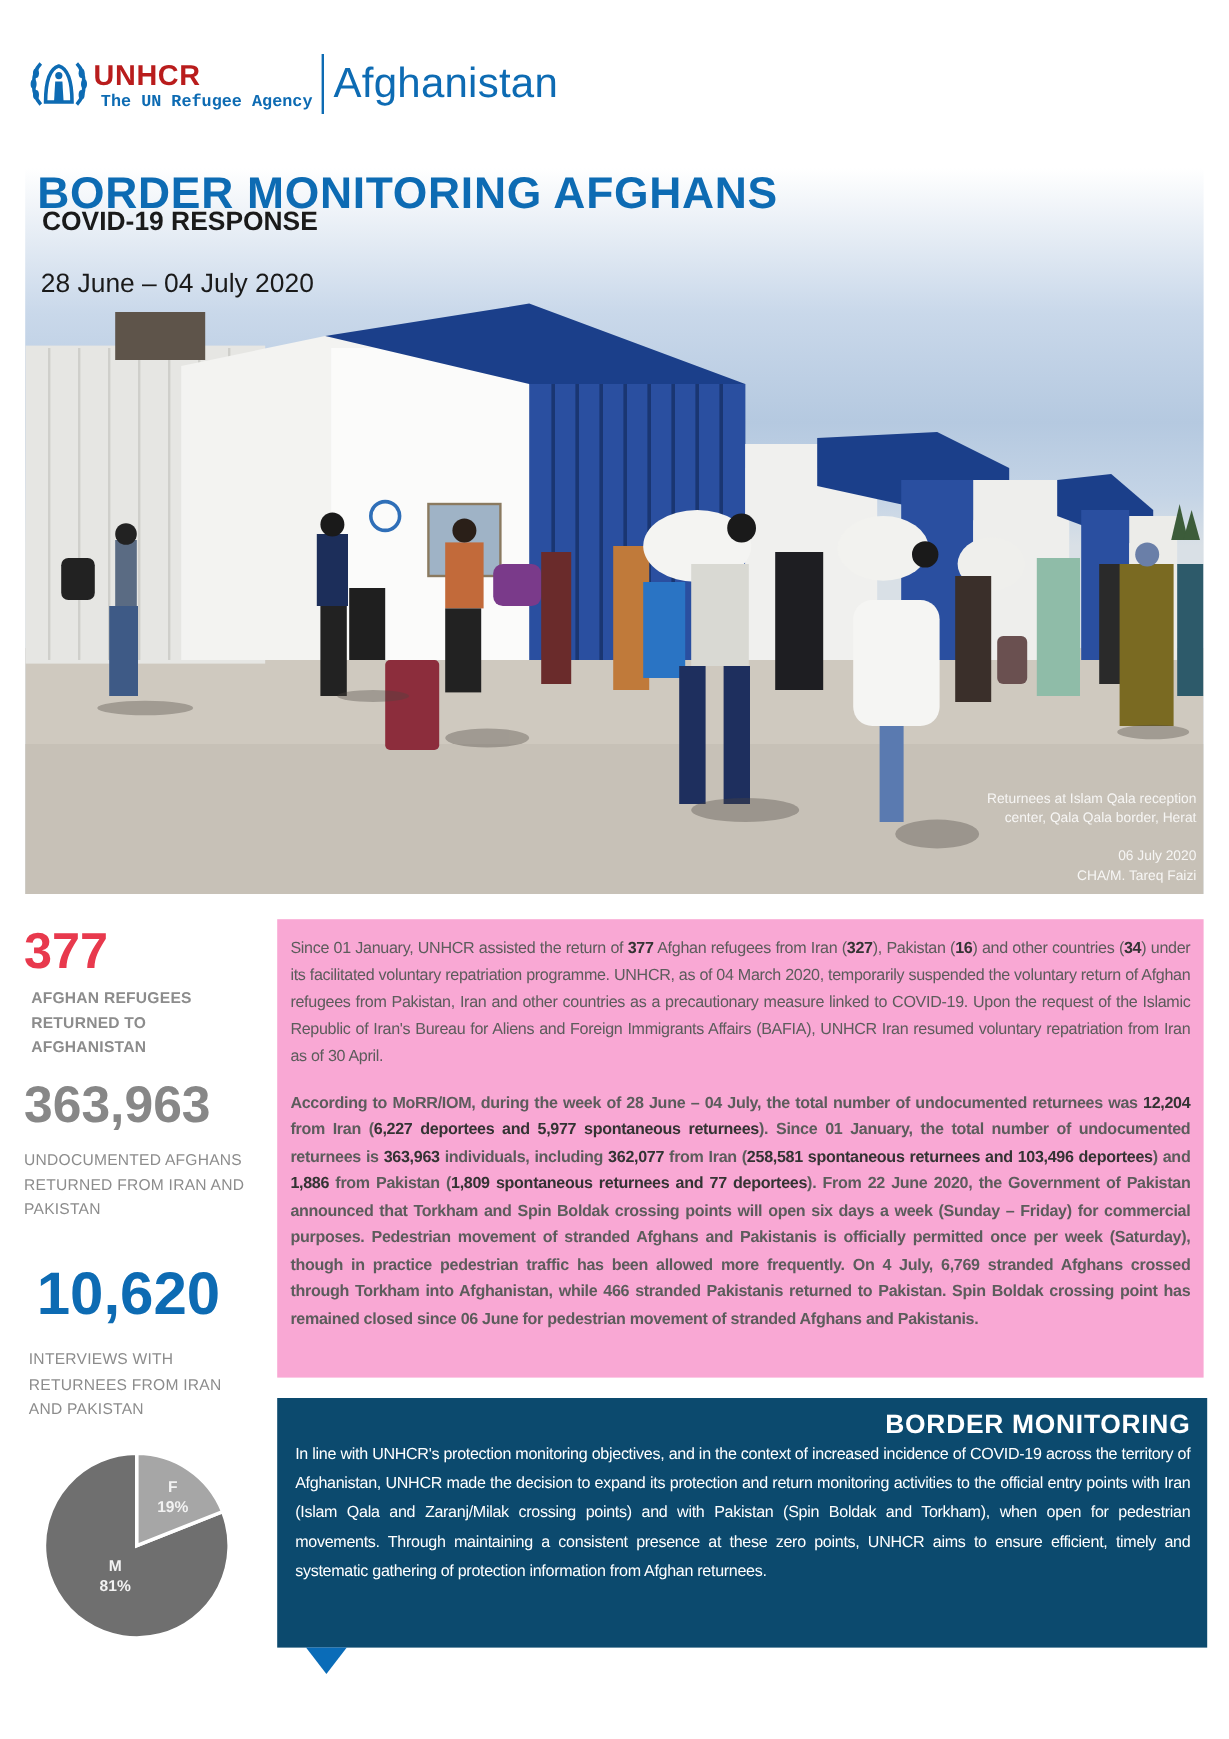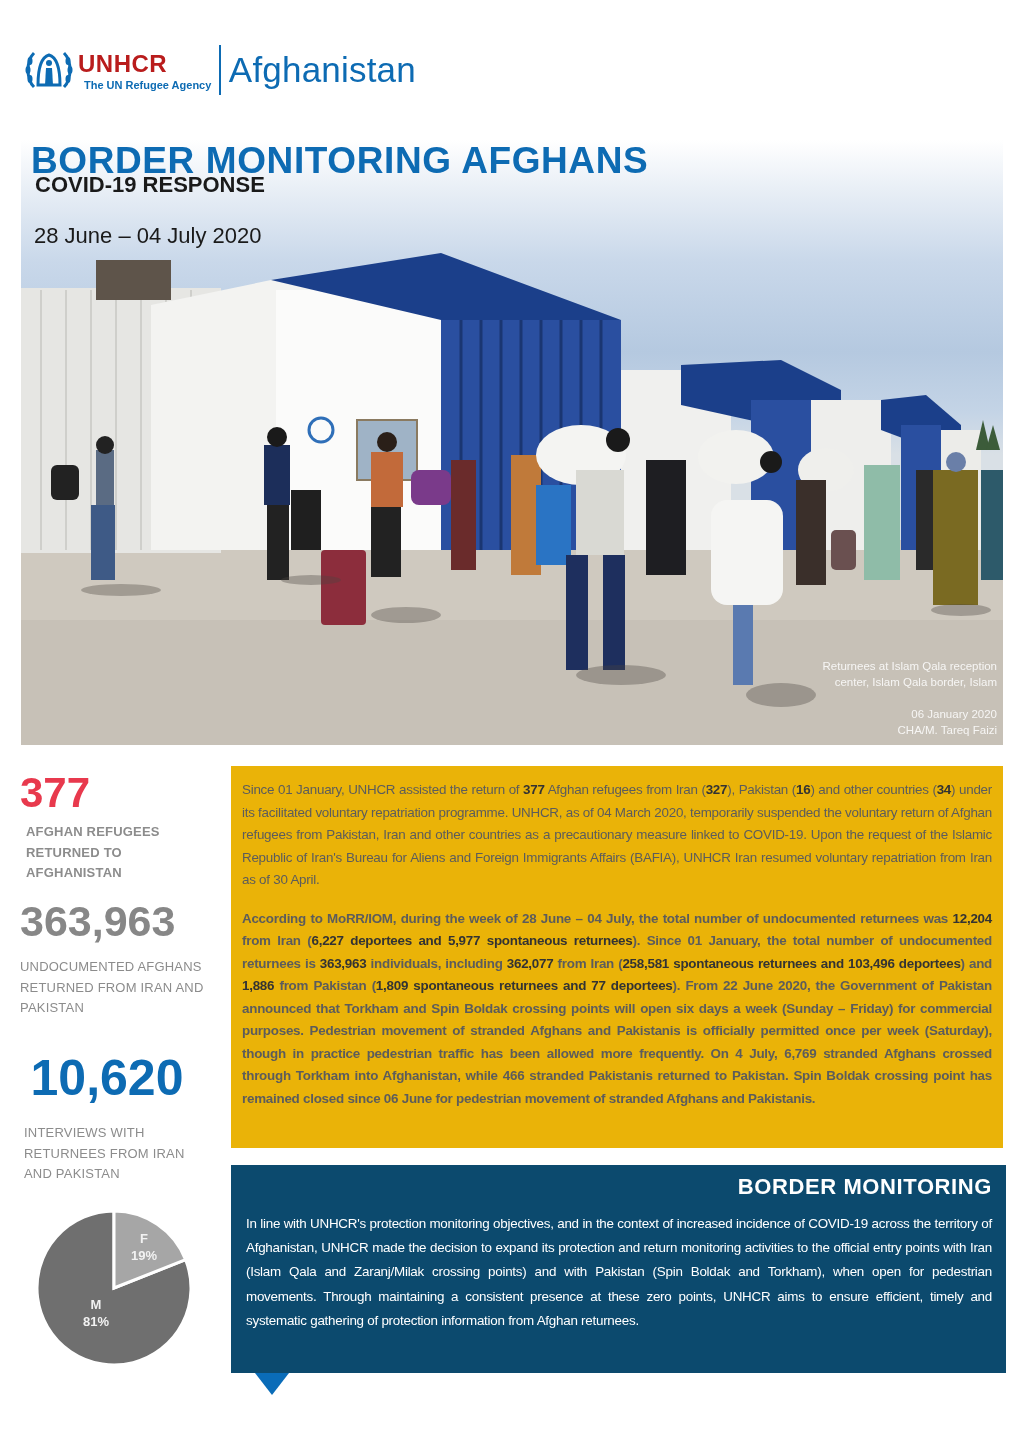--- a/index.html
+++ b/index.html
@@ -4,21 +4,21 @@
 <style>
   * { box-sizing: border-box; margin: 0; padding: 0; }
   html, body { width: 1024px; height: 1449px; background: #ffffff; overflow: hidden; }
   body { position: relative; font-family: "Liberation Sans", sans-serif; color: #555; }
 
   
   .logo { position: absolute; left: 24px; top: 44px; height: 52px; display: flex; align-items: center; }
   .emblem { width: 50px; height: 46px; }
   .unhcr-word { margin-left: 4px; display: flex; flex-direction: column; }
   .unhcr-word .big { font-family: "Liberation Sans", sans-serif; font-weight: 700; font-size: 24px; letter-spacing: 0.5px; color: #b91c1c; line-height: 30px; }
-  .unhcr-word .small { font-size: 11px; font-weight: 700; color: #0d6bb3; line-height: 12px; padding-left: 6px; }
+  .unhcr-word .small { font-size: 14px; font-weight: 700; color: #0d6bb3; line-height: 12px; padding-left: 6px; font-family: Liberation Mono, monospace; }
   .logo-divider { width: 1.5px; height: 50px; background: #0d6bb3; margin: 0 8px 0 8px; }
   .country { font-size: 35px; color: #0d6bb3; font-weight: 400; letter-spacing: 0.2px; }
 
   
   .hero { position: absolute; left: 21px; top: 140px; width: 982px; height: 605px; overflow: hidden;
     background: linear-gradient(180deg, #ffffff 0%, #e9eff6 8%, #c9d8ea 20%, #b5c9e0 35%, #c4d4e6 45%, #d9e0e6 52%); }
   .hero svg.scene { position: absolute; left: 0; top: 0; }
   .hero-title { position: absolute; left: 10px; top: 0px; font-size: 37px; font-weight: 700; color: #0d6bb3; letter-spacing: 0.6px; }
   .hero-sub { position: absolute; left: 14px; top: 32px; font-size: 22px; font-weight: 700; color: #1a1a1a; }
   .hero-date { position: absolute; left: 13px; top: 83px; font-size: 22px; color: #1a1a1a; }
@@ -37,29 +37,29 @@
   .s2 .stat-num { font-size: 43px; color: #878787; }
   .s2 .stat-label { margin-top: 14px; }
   .s3 { left: 17px; top: 1053px; }
   .s3 .stat-num { font-size: 50px; color: #0d6bb3; text-align: center; }
   .s3 .stat-label { margin-top: 20px; padding-left: 7px; }
 
   .pie { position: absolute; left: 34px; top: 1208px; width: 160px; height: 160px; }
   .pie-label { position: absolute; color: #f2f2f2; font-size: 13px; font-weight: 700; text-align: center; line-height: 17px; }
 
   
-  .textbox { position: absolute; left: 231px; top: 766px; width: 772px; height: 382px; background: #eab308; padding: 13px 11px 0 11px; }
+  .textbox { position: absolute; left: 231px; top: 766px; width: 772px; height: 382px; background: #f9a8d4; padding: 13px 11px 0 11px; }
   .textbox p { font-size: 13.4px; line-height: 22.5px; color: #5c5c5c; text-align: justify; letter-spacing: -0.25px; }
   .textbox p + p { margin-top: 16px; font-weight: bold; }
   .textbox b { color: #333; }
 
   
   .bm { position: absolute; left: 231px; top: 1165px; width: 775px; height: 208px; background: #0c4a6e; padding: 0 14px 0 15px; }
   .bm-title { text-align: right; color: #fff; font-weight: 700; font-size: 22px; letter-spacing: 0.6px; margin-top: 9px; }
-  .bm-text { margin-top: 12px; color: #fff; font-size: 13.4px; line-height: 24.2px; text-align: justify; letter-spacing: -0.25px; }
+  .bm-text { color: #fff; font-size: 13.4px; line-height: 24.2px; text-align: justify; letter-spacing: -0.25px; }
   .bm-arrow { position: absolute; left: 255px; top: 1373px; width: 0; height: 0; border-left: 17px solid transparent; border-right: 17px solid transparent; border-top: 22px solid #0a6cb8; }
 </style>
 </head>
 <body>
 
 <div class="logo">
   <svg class="emblem" viewBox="0 0 50 46">
     <g fill="none" stroke="#0d6bb3" stroke-width="3">
       <path d="M10 40 C2 32 2 14 10 6"></path>
       <path d="M40 40 C48 32 48 14 40 6"></path>
@@ -178,24 +178,24 @@
         <ellipse cx="940" cy="470" rx="30" ry="6"></ellipse>
     </g>
   </svg>
 
   <div class="hero-title">BORDER MONITORING AFGHANS</div>
   <div class="hero-sub">COVID-19 RESPONSE</div>
   <div class="hero-date">28 June – 04 July 2020</div>
 
   <div class="caption c1">
     <div>Returnees at Islam Qala reception</div>
-    <div>center, Islam Qala border, Islam</div>
+    <div>center, Qala Qala border, Herat</div>
   </div>
   <div class="caption c2">
-    <div>06 January 2020</div>
+    <div>06 July 2020</div>
     <div>CHA/M. Tareq Faizi</div>
   </div>
 </div>
 
 <div class="stat s1">
   <div class="stat-num">377</div>
   <div class="stat-label" style="width:170px">AFGHAN REFUGEES RETURNED TO AFGHANISTAN</div>
 </div>
 
 <div class="stat s2">

